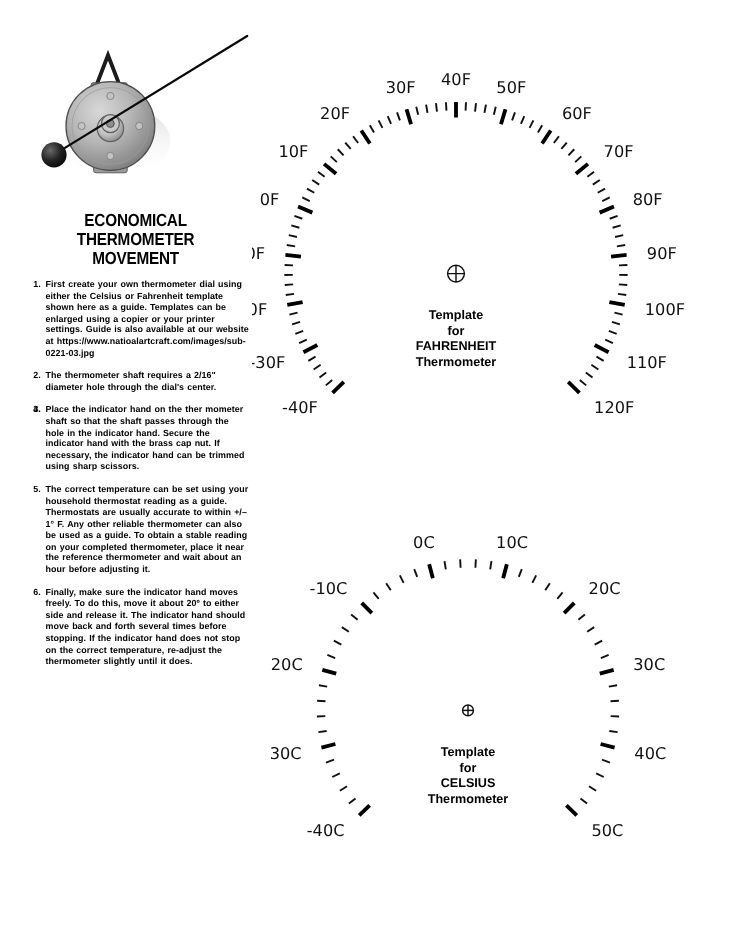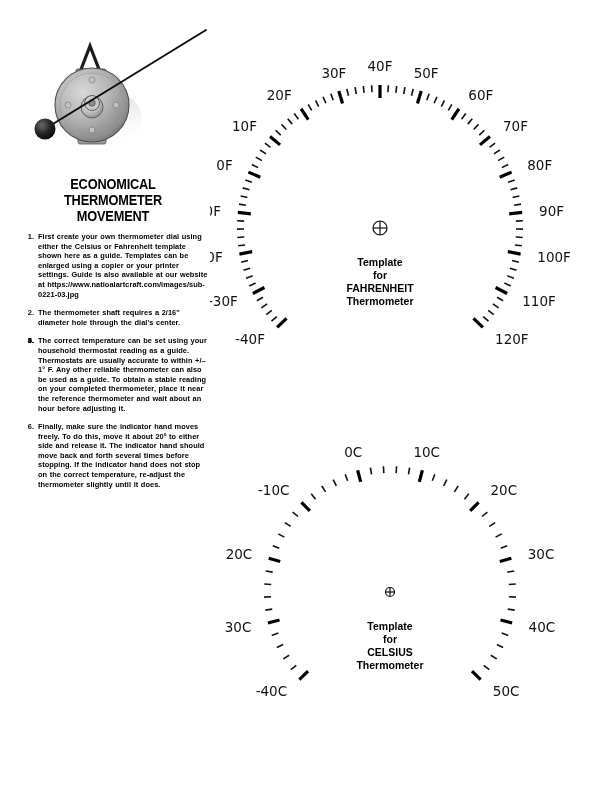--- a/index.html
+++ b/index.html
@@ -165,20 +165,21 @@
       </li>
       <li>
         <span class="num">2.</span>
         <span class="body">The thermometer shaft requires a 2/16" diameter hole through the dial's center.</span>
       </li>
       <li>
         <span class="num">3.</span>
       </li>
       <li>
         <span class="num">4.</span>
+        <span class="body">Place the indicator hand on the ther mometer shaft so that the shaft passes through the hole in the indicator hand. Secure the indicator hand with the brass cap nut. If necessary, the indicator hand can be trimmed using sharp scissors.</span>
       </li>
       <li>
         <span class="num">5.</span>
         <span class="body">The correct temperature can be set using your household thermostat reading as a guide. Thermostats are usually accurate to within +/– 1° F. Any other reliable thermometer can also be used as a guide. To obtain a stable reading on your completed thermometer, place it near the reference thermometer and wait about an hour before adjusting it.</span>
       </li>
       <li>
         <span class="num">6.</span>
         <span class="body">Finally, make sure the indicator hand moves freely. To do this, move it about 20º to either side and release it. The indicator hand should move back and forth several times before stopping. If the indicator hand does not stop on the correct temperature, re-adjust the thermometer slightly until it does.</span>
       </li>
     </ol>

